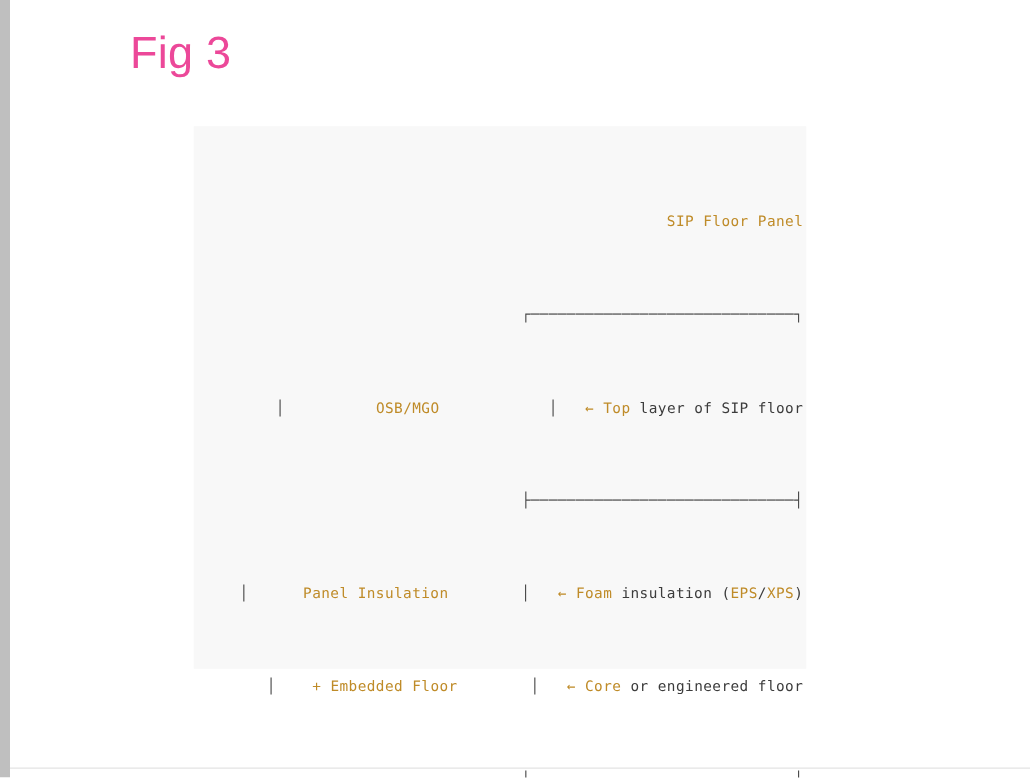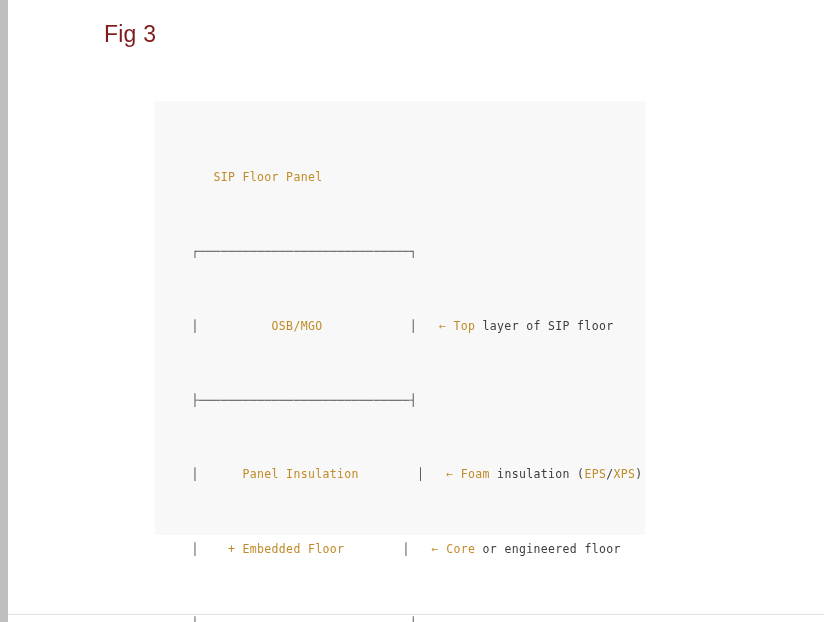--- a/index.html
+++ b/index.html
@@ -40,23 +40,23 @@
     top: 0;
     right: 0;
     bottom: 0;
   }
 
   .fig-title {
     position: absolute;
     left: 96px;
     top: 21px;
     font-family: "Liberation Sans", sans-serif;
-    font-size: 23px;
+    font-size: 36px;
     font-weight: 400;
-    color: #7f1d1d;
+    color: #ec4899;
     letter-spacing: 0.2px;
     white-space: pre;
   }
 
   .diagram-panel {
     position: absolute;
     left: 147px;
     top: 101px;
     width: 490px;
     height: 434px;
@@ -71,20 +71,21 @@
     font-size: 11.5px;
     line-height: 18.6px;
     color: #3c3c3c;
     white-space: pre;
     letter-spacing: 0.35px;
   }
   .ascii-art .ln {
     display: block;
     height: 18.6px;
     white-space: pre;
+    text-align: right;
   }
   
   .kw  { color: #bf8b28; }   
   .pl  { color: #3c3c3c; }   
   .bx  { color: #4a4a4a; }   
   .arw { color: #bf8b28; }
 </style>
 </head>
 <body>
 

